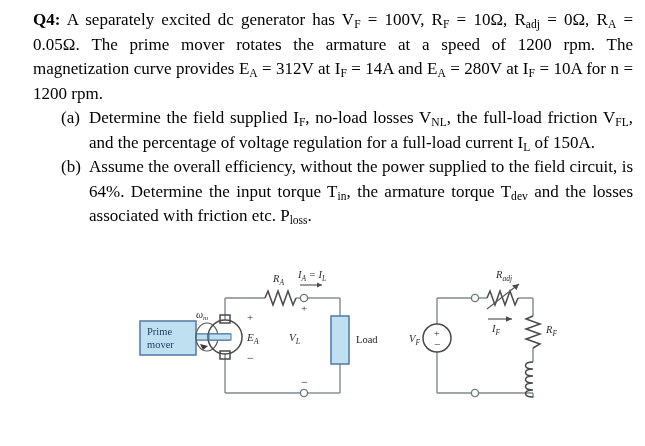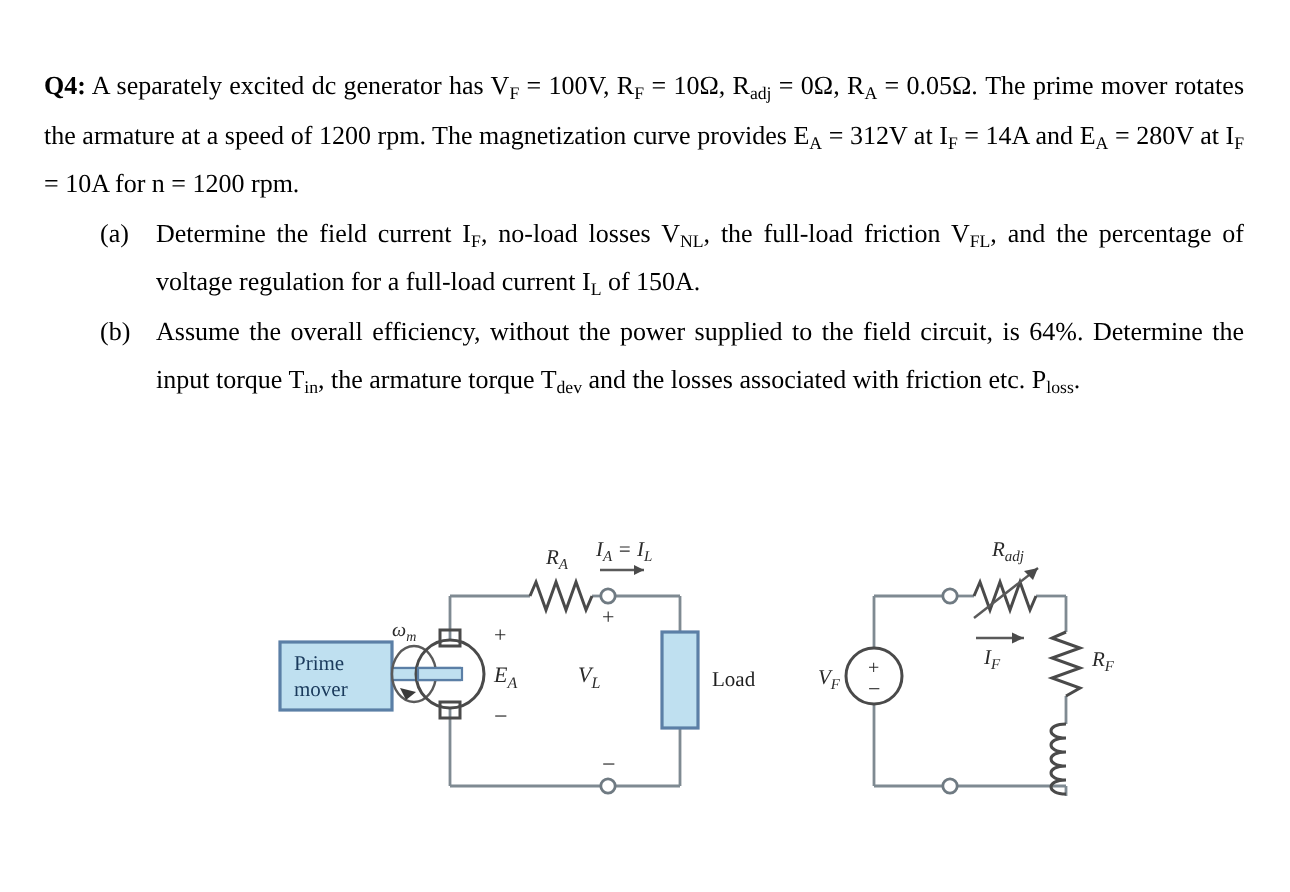--- a/index.html
+++ b/index.html
@@ -12,28 +12,27 @@
     height: 446px;
     position: relative;
     overflow: hidden;
     font-family: "Liberation Serif", "DejaVu Serif", serif;
     color: #000000;
   }
 
   
   #problem-text {
     position: absolute;
-    left: 22px;
+    left: 33px;
     top: 8px;
     width: 600px;
-    font-size: 13px;
+    font-size: 17px;
     line-height: 24.5px;
     text-align: justify;
     text-justify: inter-word;
-    margin-top: 23px;
   }
   #problem-text .stem {
     margin: 0;
   }
   .qlabel { font-weight: bold; }
 
   sub {
     font-size: 0.68em;
     line-height: 0;
     vertical-align: -0.28em;
@@ -117,21 +116,21 @@
 <body>
 
 <div id="problem-text">
 
   <p class="stem"><span class="qlabel">Q4:</span>
     <span>A separately excited dc generator has V</span><sub>F</sub><span> = 100V, R</span><sub>F</sub><span> = 10Ω, R</span><sub>adj</sub><span> = 0Ω, R</span><sub>A</sub><span> = 0.05Ω. The prime mover rotates the armature at a speed of 1200 rpm. The magnetization curve provides E</span><sub>A</sub><span> = 312V at I</span><sub>F</sub><span> = 14A and E</span><sub>A</sub><span> = 280V at I</span><sub>F</sub><span> = 10A for n = 1200 rpm.</span></p>
 
   <div class="parts">
 
     <div class="part">
-      <span class="marker">(a)</span><span>Determine the field current I</span><sub>F</sub><span>, no-load losses V</span><sub>NL</sub><span>, the full-load friction V</span><sub>FL</sub><span>, and the percentage of voltage regulation for a full-load current I</span><sub>L</sub><span class="tail"> of 150A.</span>
+      <span class="marker">(a)</span><span>Determine the field supplied I</span><sub>F</sub><span>, no-load losses V</span><sub>NL</sub><span>, the full-load friction V</span><sub>FL</sub><span>, and the percentage of voltage regulation for a full-load current I</span><sub>L</sub><span class="tail"> of 150A.</span>
     </div>
 
     <div class="part last-part">
       <span class="marker">(b)</span><span>Assume the overall efficiency, without the power supplied to the field circuit, is 64%. Determine the input torque T</span><sub>in</sub><span>, the armature torque T</span><sub>dev</sub><span> and the losses associated with friction etc. P</span><sub>loss</sub><span>.</span>
     </div>
 
   </div>
 </div>
 
 <div id="figure">

